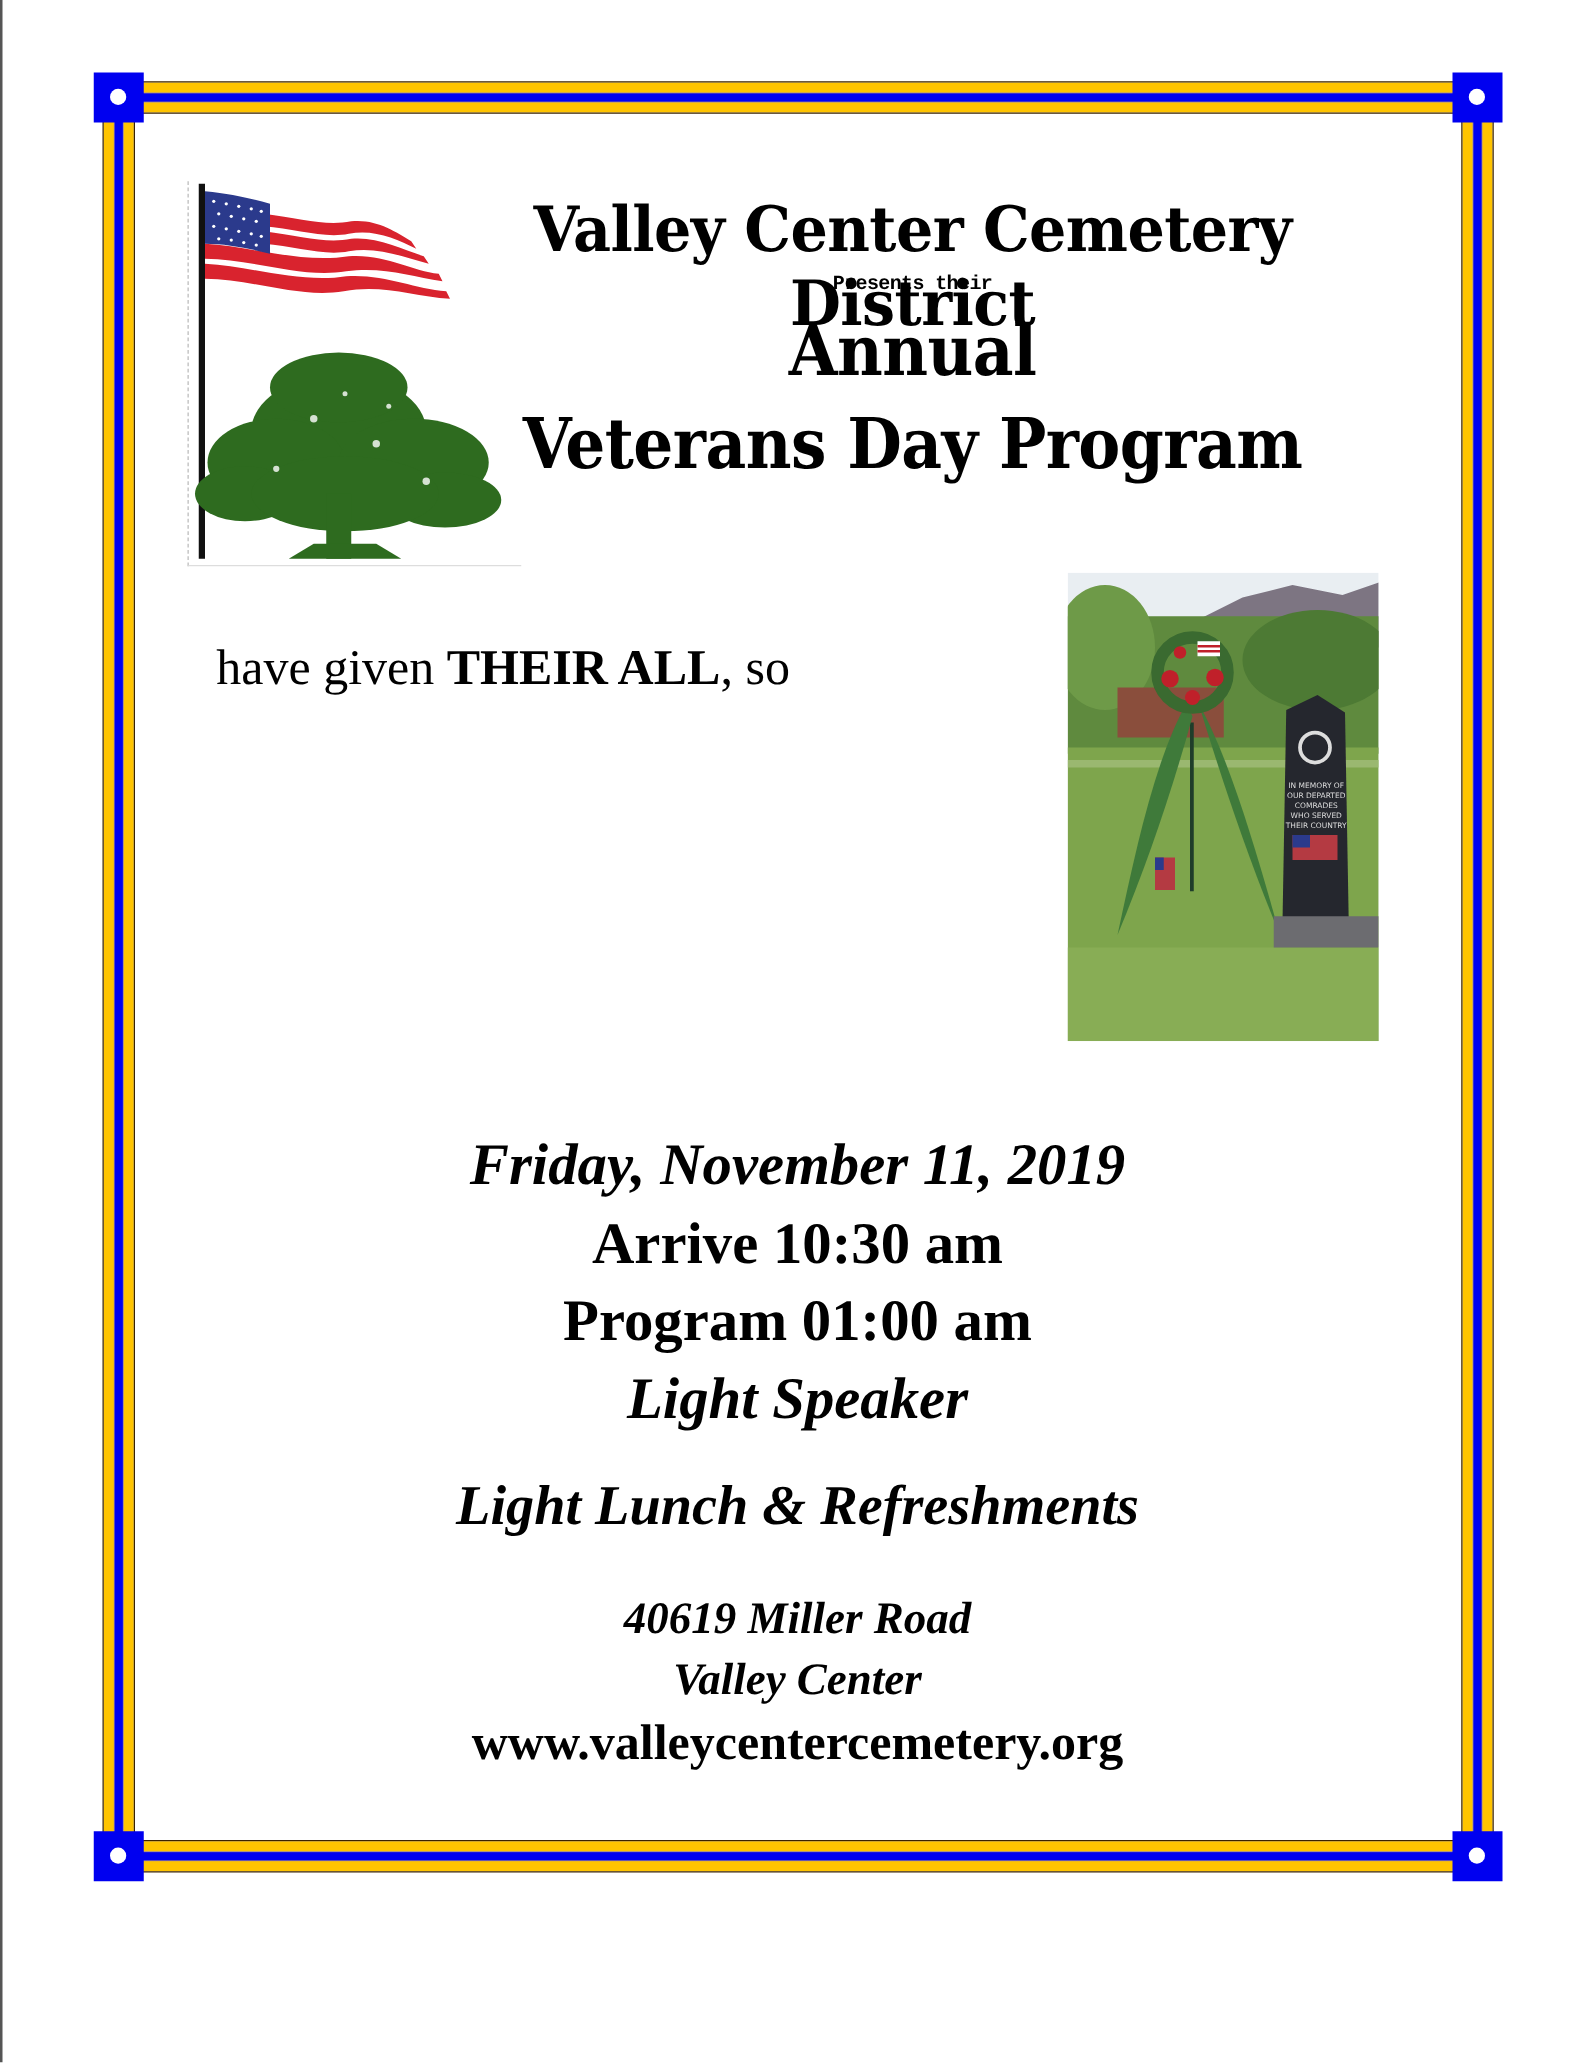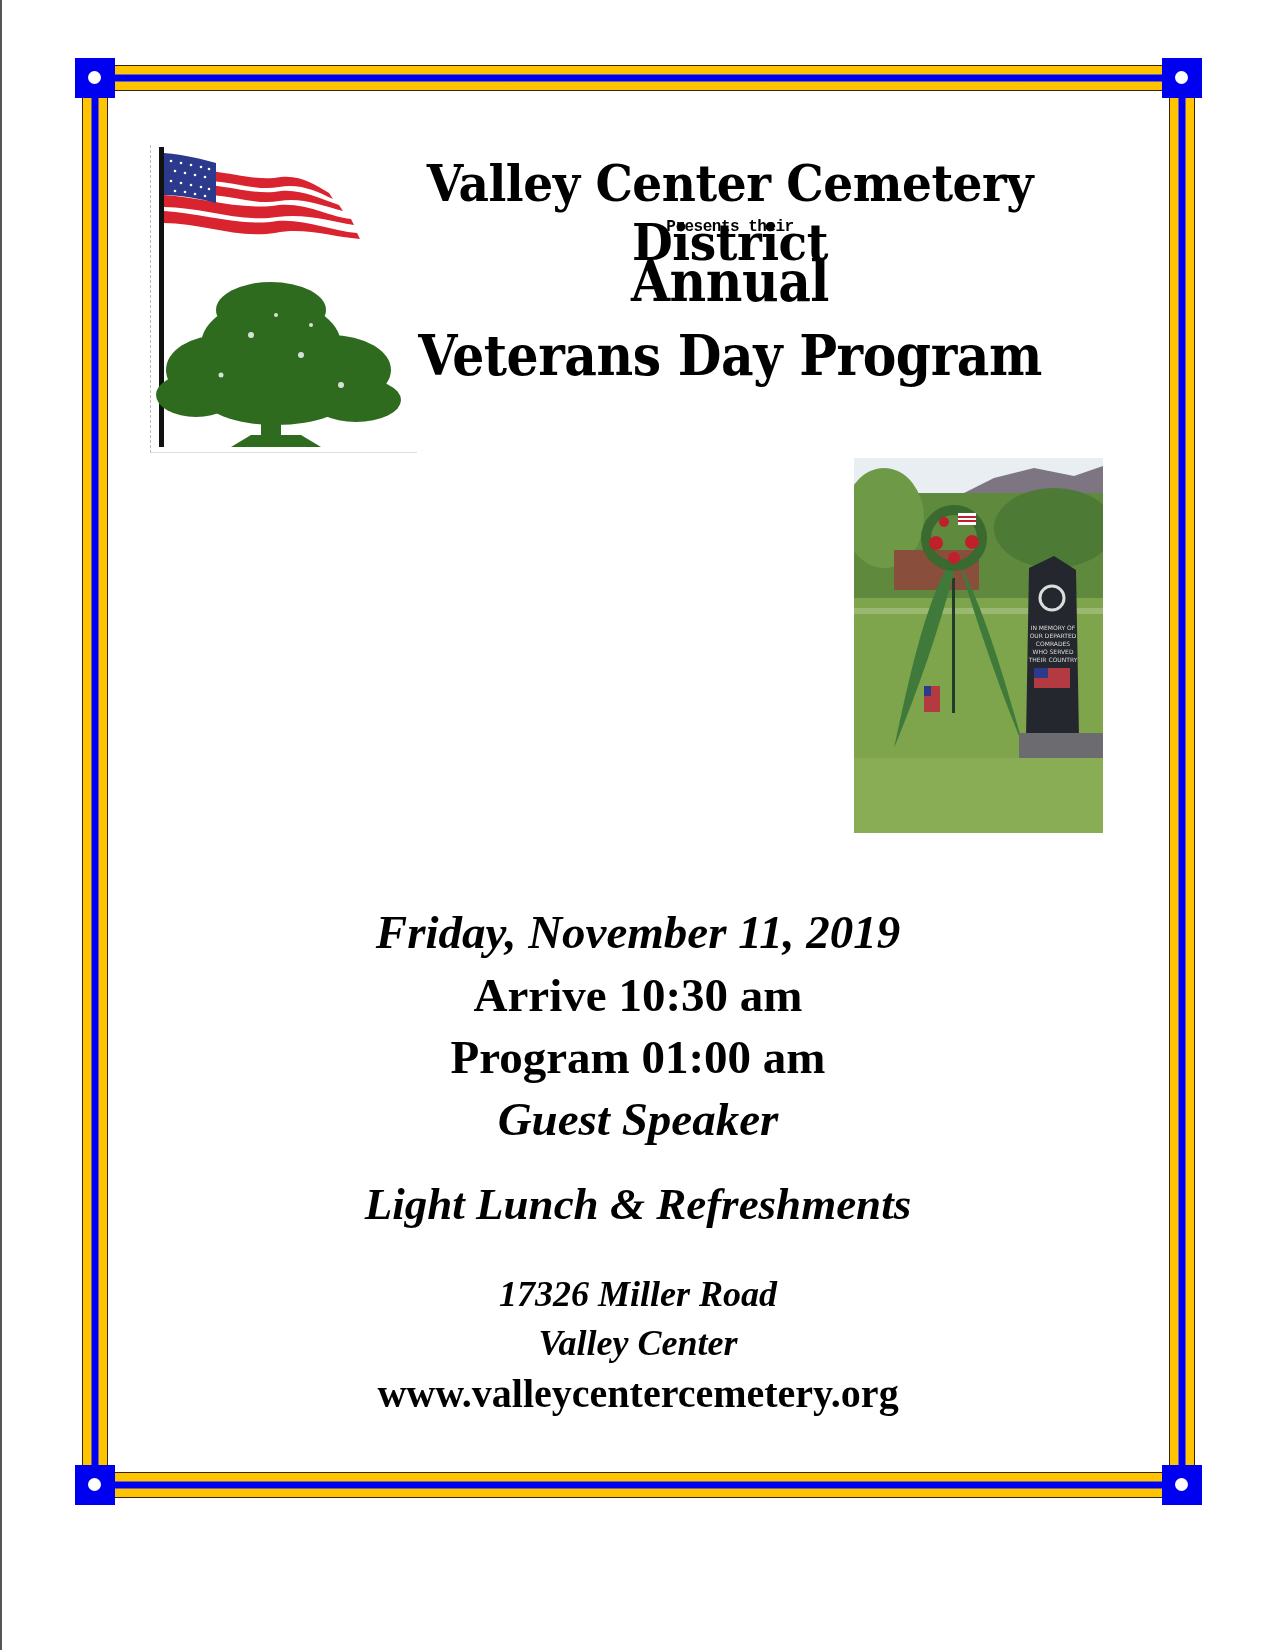--- a/index.html
+++ b/index.html
@@ -98,20 +98,21 @@
     </g>
   </svg>
 </div>
 
 <div class="header-line org">Valley Center Cemetery District</div>
 <div class="header-line presents">Presents their</div>
 <div class="header-line annual">Annual</div>
 <div class="header-line program">Veterans Day Program</div>
 
 <div class="intro">
+  <div><span>have given </span><b>THEIR ALL</b><span>, so</span></div>
 </div>
 
 <div class="photo">
   <svg width="249" height="375" viewBox="0 0 249 375">
     <rect width="249" height="375" fill="#e9eef2"></rect>
     <path d="M100,40 L140,20 L180,10 L220,18 L249,8 L249,60 L100,60 Z" fill="#7d7582"></path>
     <rect x="0" y="35" width="249" height="110" fill="#5f8a3e"></rect>
     <ellipse cx="30" cy="60" rx="40" ry="50" fill="#6e9a48"></ellipse>
     <ellipse cx="200" cy="70" rx="60" ry="40" fill="#4d7a34"></ellipse>
     <rect x="40" y="92" width="85" height="40" fill="#8a4e3c"></rect>
@@ -144,17 +145,17 @@
     <rect x="180" y="210" width="36" height="20" fill="#b43a42"></rect>
       <rect x="180" y="210" width="14" height="10" fill="#2b3a8c"></rect>
     <rect x="70" y="228" width="16" height="26" fill="#b43a42"></rect>
       <rect x="70" y="228" width="7" height="10" fill="#2b3a8c"></rect>
   </svg>
 </div>
 
 <div class="center-block date">Friday, November 11, 2019</div>
 <div class="center-block arrive">Arrive 10:30 am</div>
 <div class="center-block prog">Program 01:00 am</div>
-<div class="center-block speaker">Guest Speaker</div>
+<div class="center-block speaker">Light Speaker</div>
 <div class="center-block lunch">Light Lunch &amp; Refreshments</div>
-<div class="center-block addr">17326 Miller Road</div>
+<div class="center-block addr">40619 Miller Road</div>
 <div class="center-block city">Valley Center</div>
 <div class="center-block url">www.valleycentercemetery.org</div>
 
 </body></html>

